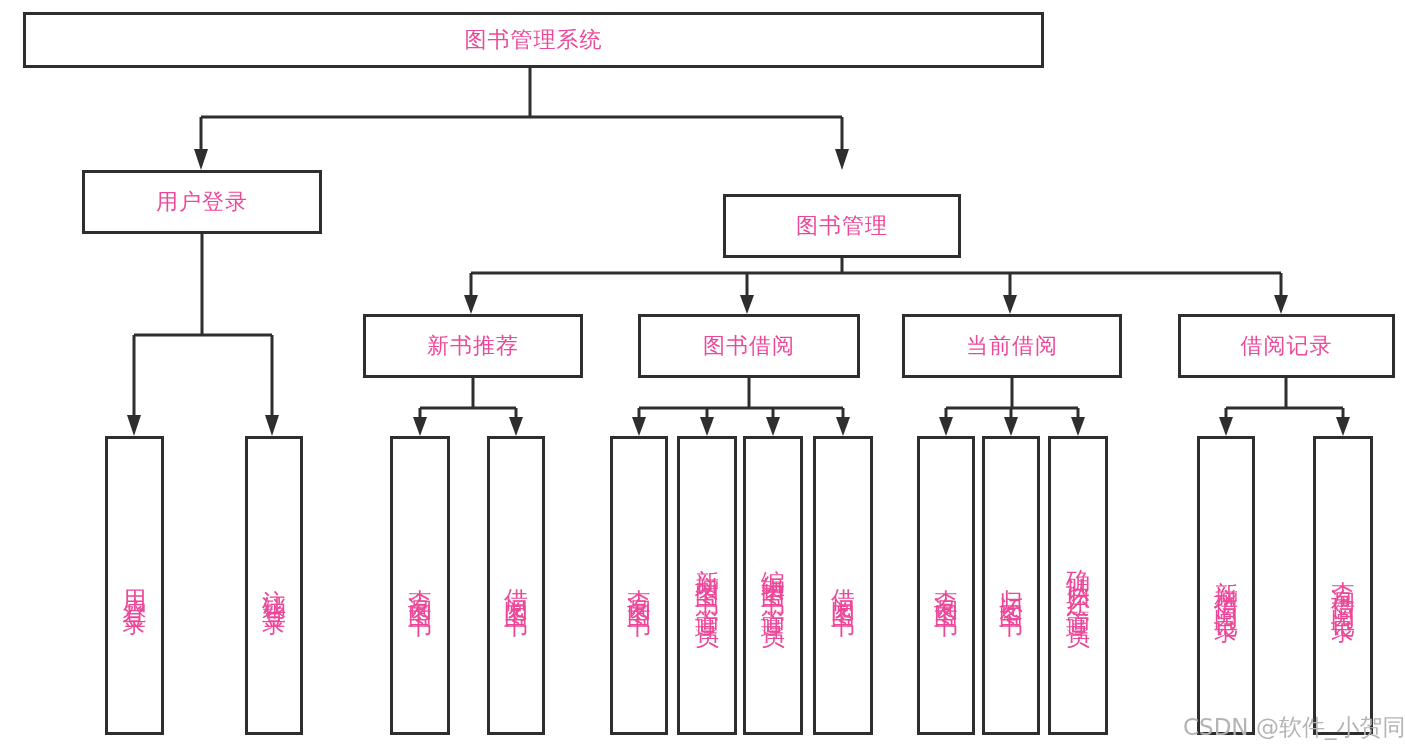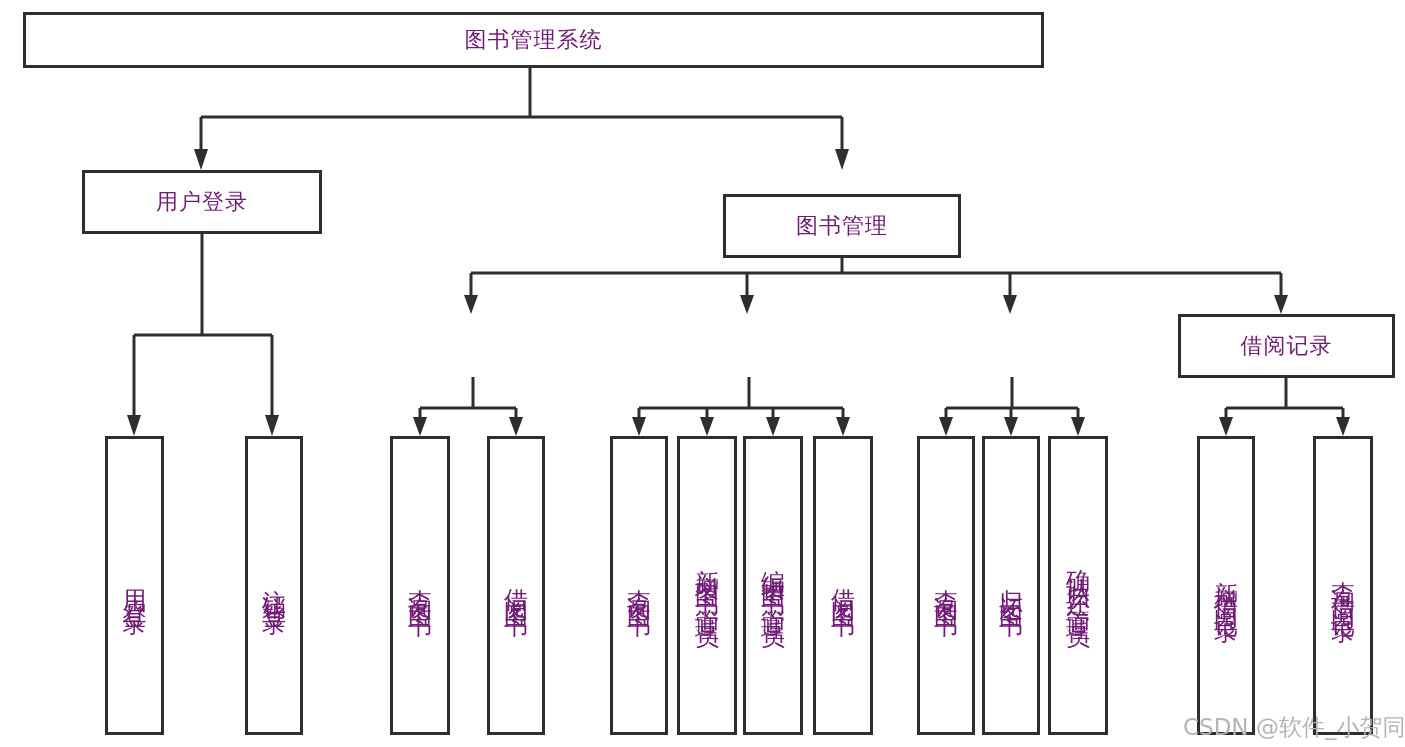--- a/index.html
+++ b/index.html
@@ -34,21 +34,21 @@
   }
   .box {
     position: absolute;
     box-sizing: border-box;
     background: #ffffff;
     border: 3px solid #2e2e2e;
     display: flex;
     align-items: center;
     justify-content: center;
     font-size: 22px;
-    color: #701a75;
+    color: #ec4899;
     letter-spacing: 1px;
     text-align: center;
   }
   .box .vtext {
     writing-mode: vertical-lr;
     letter-spacing: 8px;
     font-size: 24px;
     line-height: 1;
     max-height: 293px;
   }
@@ -147,20 +147,29 @@
     <span>图书管理系统</span>
   </div>
 
   <div class="box" style="left:82px; top:170px; width:240px; height:64px;">
     <span>用户登录</span>
   </div>
   <div class="box" style="left:723px; top:170px; width:238px; height:64px;margin-top:24px;">
     <span>图书管理</span>
   </div>
 
+  <div class="box" style="left:363px; top:314px; width:220px; height:64px;">
+    <span>新书推荐</span>
+  </div>
+  <div class="box" style="left:638px; top:314px; width:222px; height:64px;">
+    <span>图书借阅</span>
+  </div>
+  <div class="box" style="left:902px; top:314px; width:220px; height:64px;">
+    <span>当前借阅</span>
+  </div>
   <div class="box" style="left:1178px; top:314px; width:217px; height:64px;">
     <span>借阅记录</span>
   </div>
 
   <div class="box" style="left:105px; top:436px; width:59px; height:299px;">
     <span class="vtext">用户登录</span>
   </div>
   <div class="box" style="left:245px; top:436px; width:58px; height:299px;">
     <span class="vtext">注销登录</span>
   </div>

